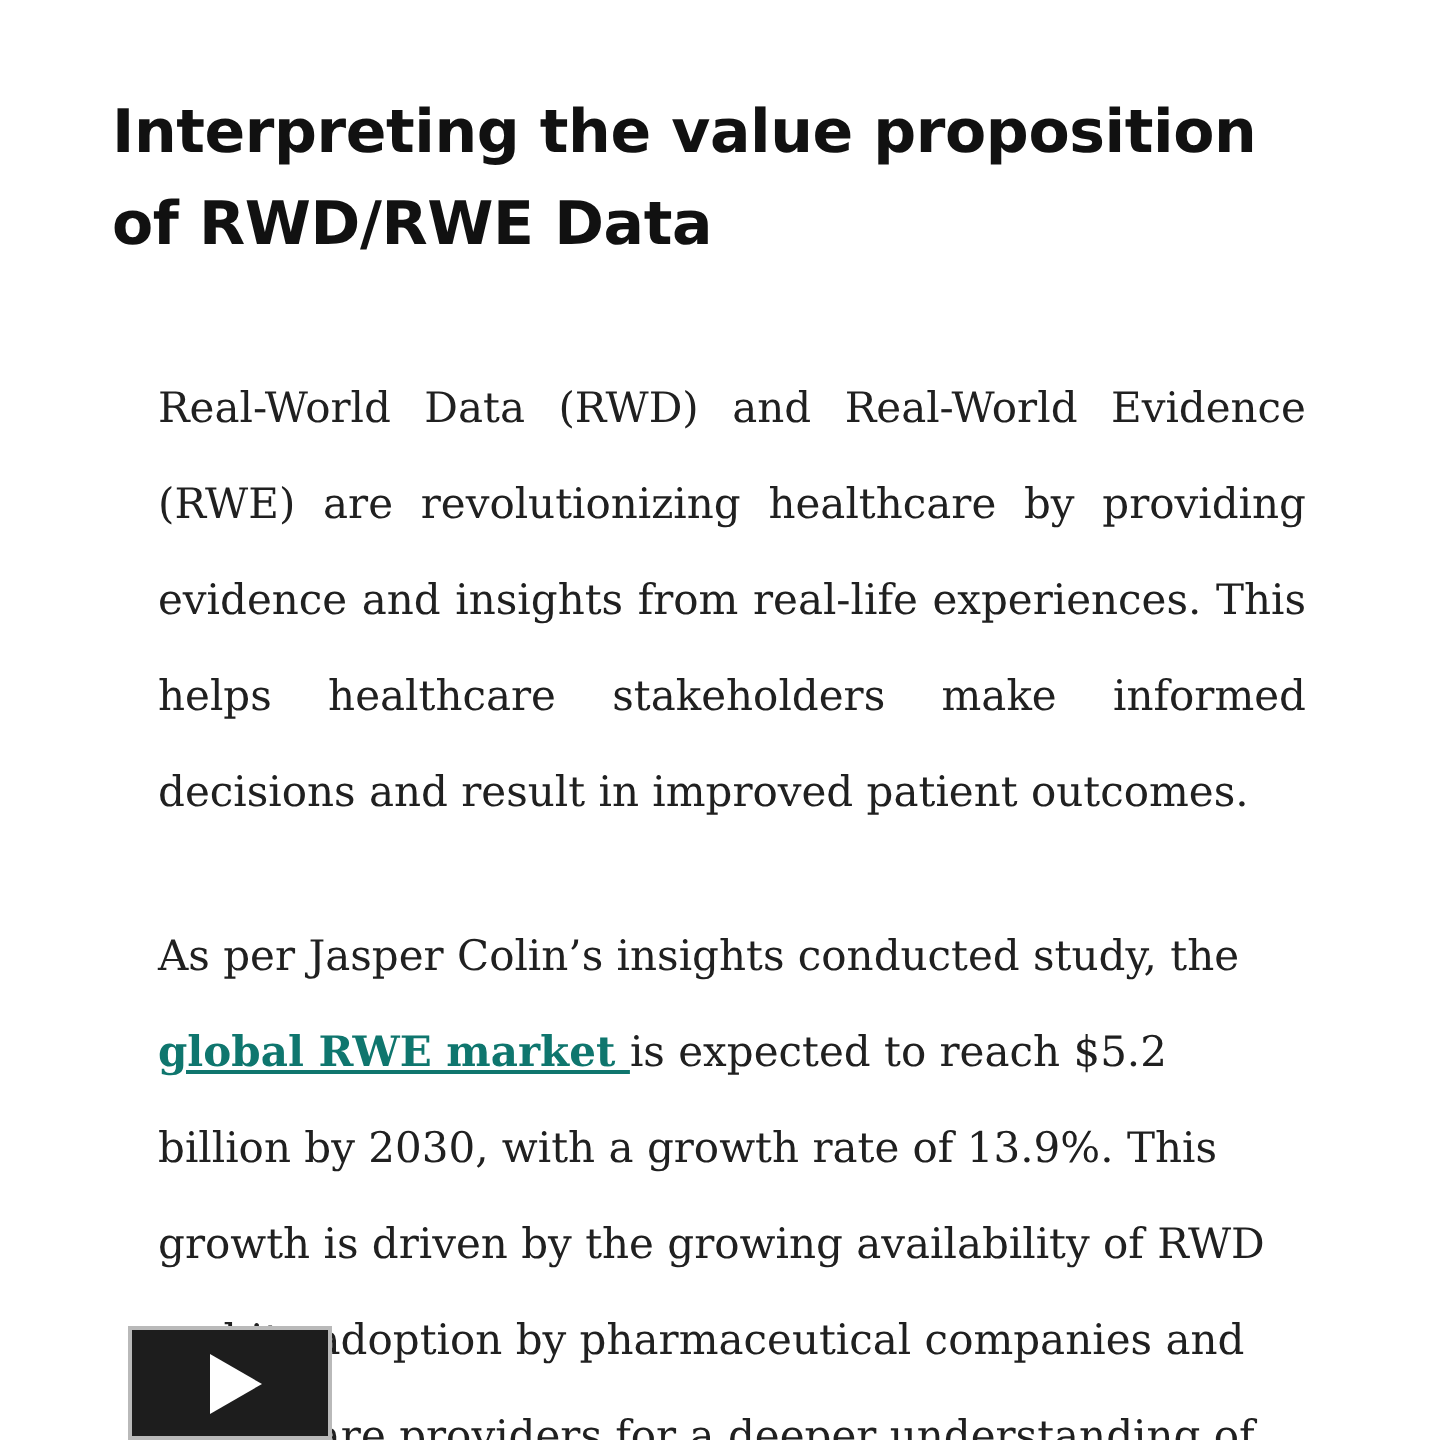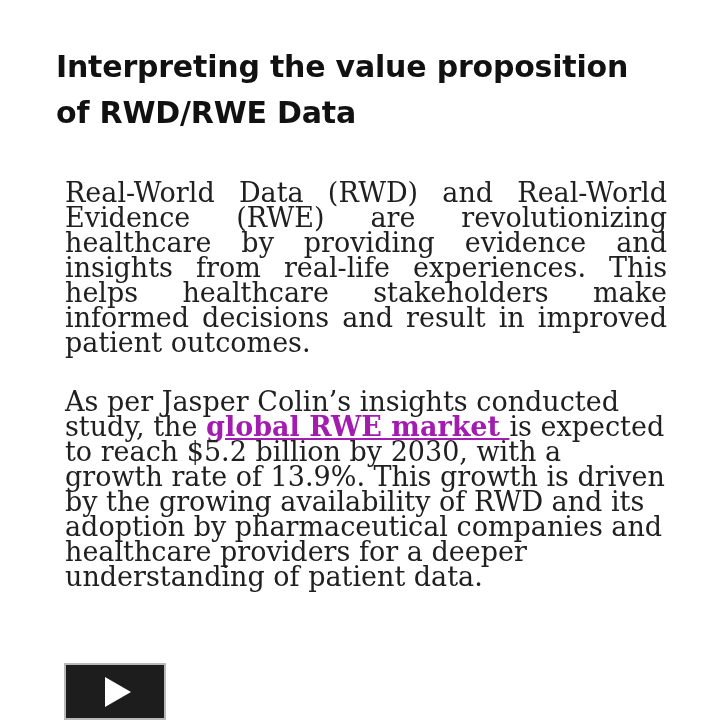--- a/index.html
+++ b/index.html
@@ -31,35 +31,35 @@
     margin: 0 0 0 0;
     width: 600px;
   }
   .body-block {
     margin-top: 44px;
     width: 604px;
     margin-left: 8px;
   }
   .para {
     font-family: "DejaVu Serif", serif;
-    font-size: 27px;
-    line-height: 25px;
+    font-size: 21px;
+    line-height: 48px;
     color: #202020;
-    margin: 1px;
+    margin: 15px;
     text-align: justify;
     text-justify: inter-word;
   }
   .para + .para {
     margin-top: 34px;
   }
   .para.last-left {
     text-align: left;
   }
   .link {
-    color: #a21caf;
+    color: #0f766e;
     text-decoration: underline;
     font-weight: bold;
     cursor: pointer;
   }
   .video-thumb {
     position: absolute;
     left: 64px;
     top: 663px;
     width: 102px;
     height: 57px;

